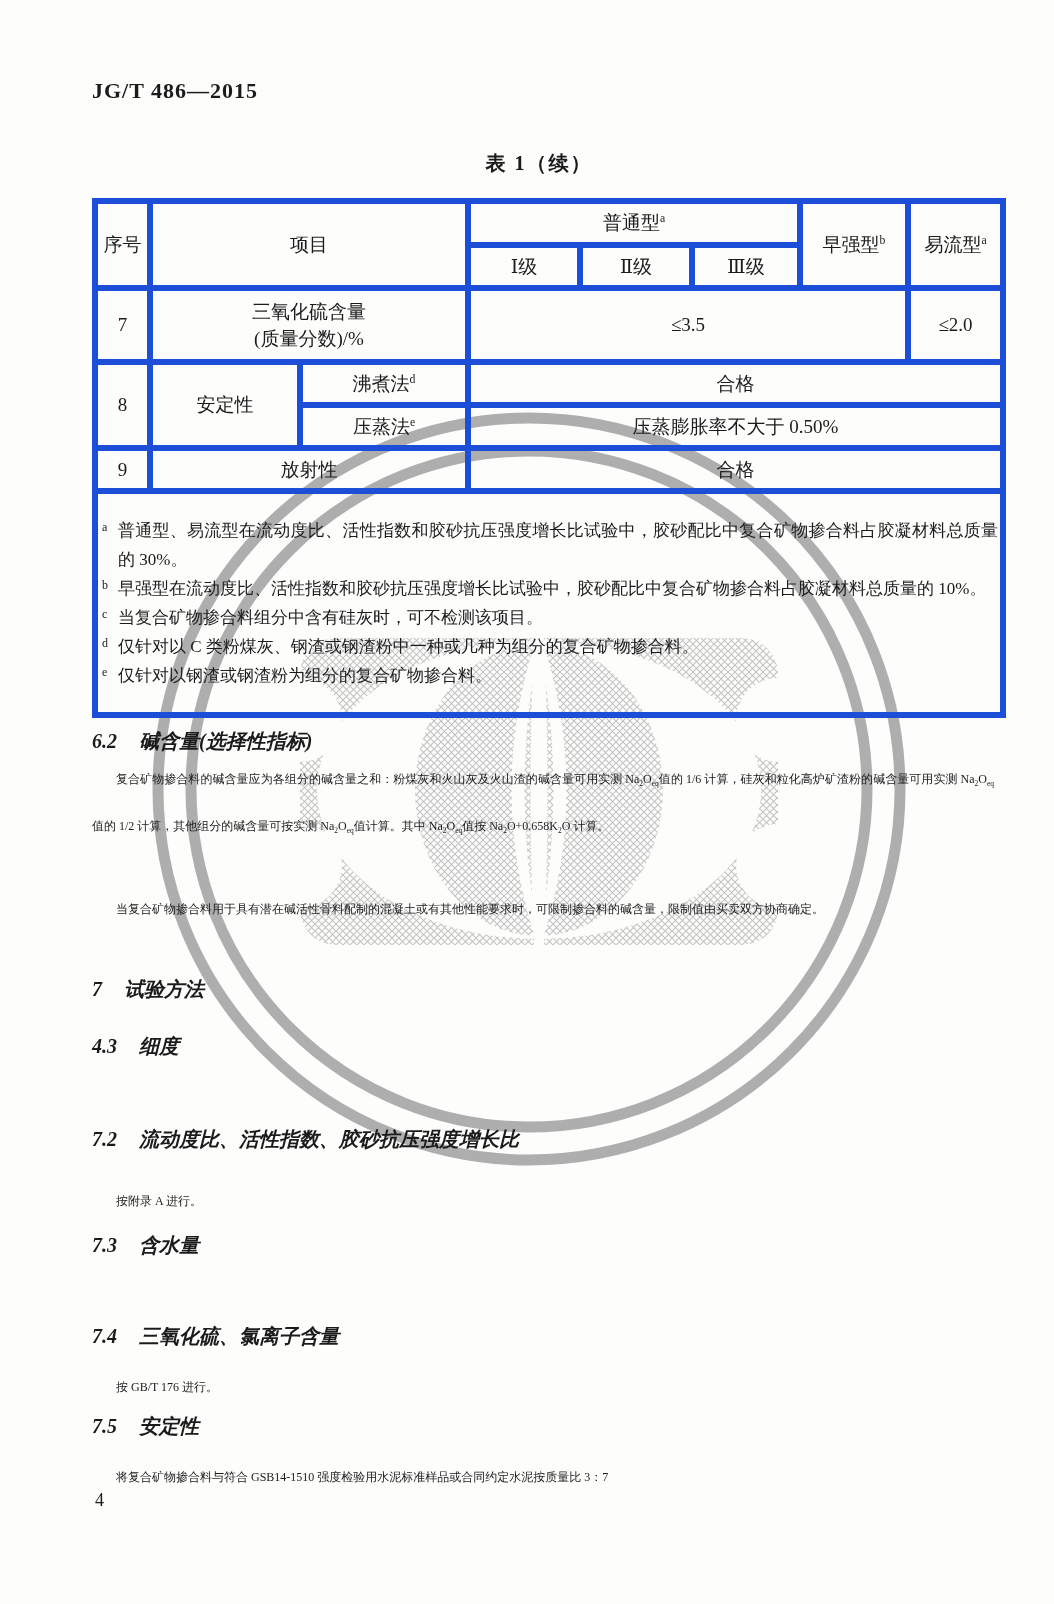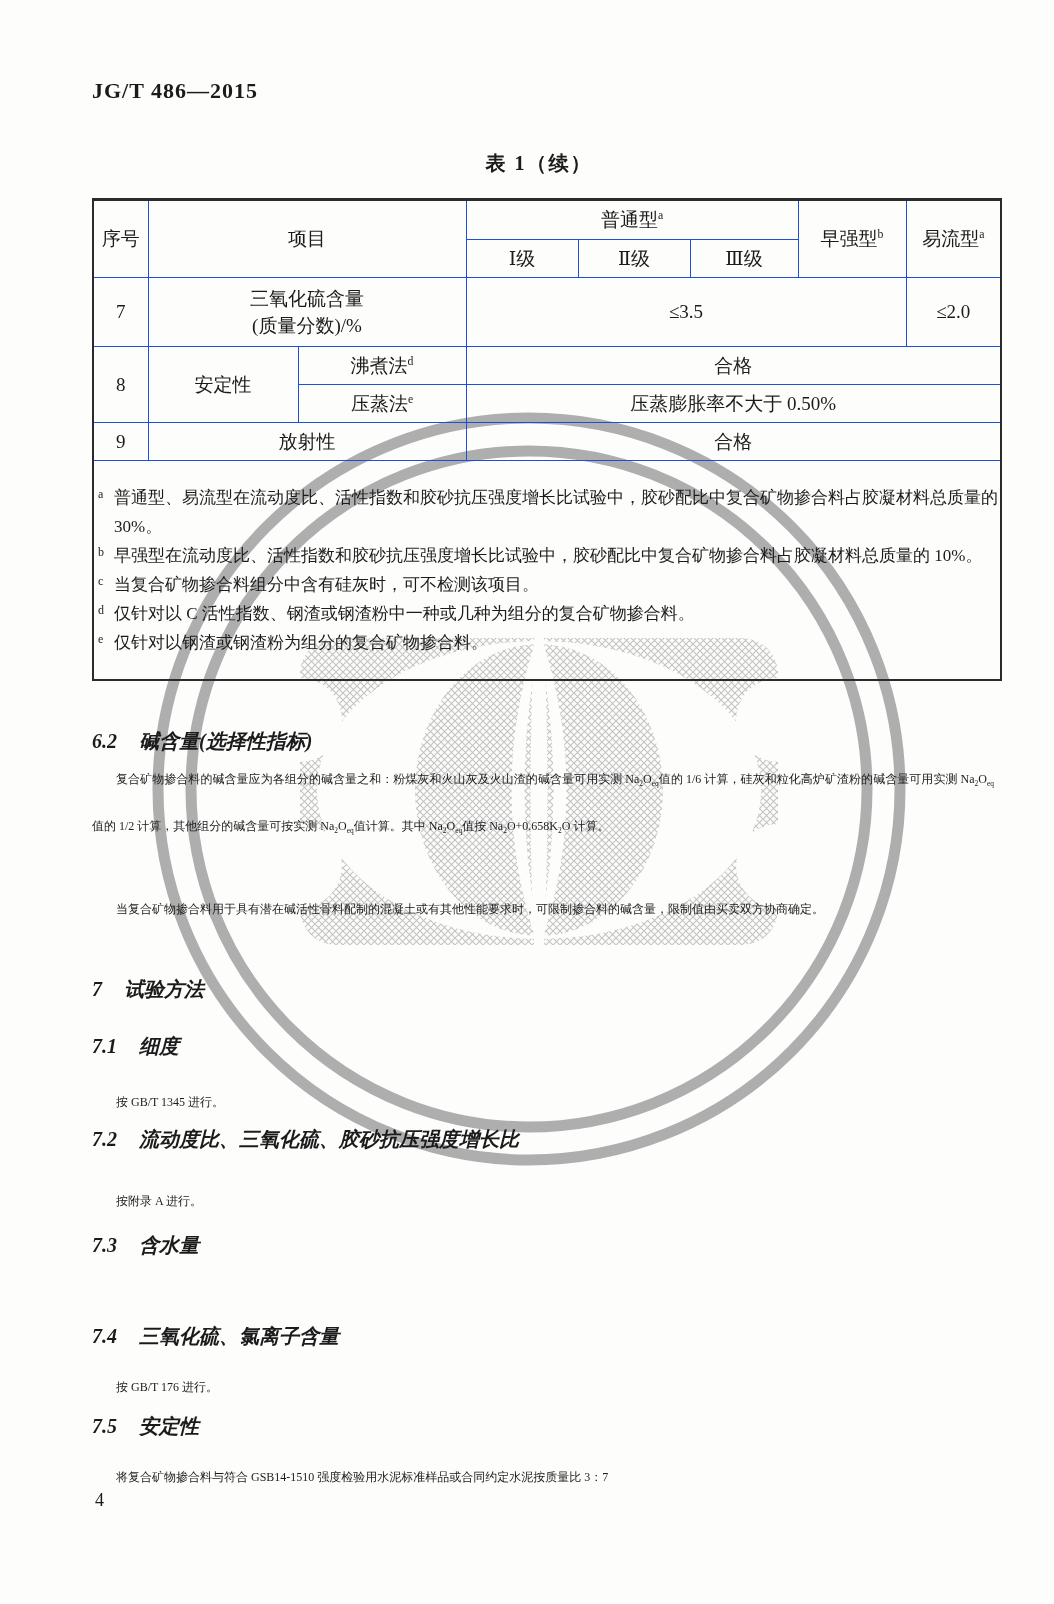--- a/index.html
+++ b/index.html
@@ -14,21 +14,21 @@
 
   .doc-code{position:absolute;left:92px;top:78px;font-size:22px;font-weight:bold;letter-spacing:1px;}
   .tbl-title{position:absolute;left:0;top:150px;width:1054px;text-align:center;font-size:20px;font-weight:600;letter-spacing:2px;padding-left:12px;}
 
   table.spec{
     position:absolute;left:92px;top:198px;width:908px;
     border-collapse:collapse;table-layout:fixed;
     font-size:19px;
   }
   table.spec{border:2px solid #2b2b2b;border-top-width:3px;}
-  table.spec td{border:1px solid #1d4ed8;text-align:center;vertical-align:middle;padding:0 2px;}
+  table.spec td{border:6px solid #1d4ed8;text-align:center;vertical-align:middle;padding:0 2px;}
   td.h38{height:38px;} td.h37{height:37px;} td.h68{height:68px;}
   td.fn-cell{height:218px;vertical-align:top;text-align:left;padding:13px 14px 0 22px;}
   .item2{line-height:27px;text-align:center;}
   sub,sup{font-size:0.62em;}
   sup{vertical-align:super;}
 
   .fn{position:relative;padding-left:18px;font-size:17px;line-height:29px;text-align:justify;}
   .fn .fn-m{position:absolute;left:2px;top:-3px;font-size:12px;}
 
   .heading{position:absolute;left:92px;font-size:20px;font-weight:bold;white-space:nowrap;font-style:italic;}
@@ -130,21 +130,21 @@
           <div class="fn">
             <span class="fn-m">b</span>
             <span>早强型在流动度比、活性指数和胶砂抗压强度增长比试验中，胶砂配比中复合矿物掺合料占胶凝材料总质量的 10%。</span>
           </div>
           <div class="fn">
             <span class="fn-m">c</span>
             <span>当复合矿物掺合料组分中含有硅灰时，可不检测该项目。</span>
           </div>
           <div class="fn">
             <span class="fn-m">d</span>
-            <span>仅针对以 C 活性指数、钢渣或钢渣粉中一种或几种为组分的复合矿物掺合料。</span>
+            <span>仅针对以 C 类粉煤灰、钢渣或钢渣粉中一种或几种为组分的复合矿物掺合料。</span>
           </div>
           <div class="fn">
             <span class="fn-m">e</span>
             <span>仅针对以钢渣或钢渣粉为组分的复合矿物掺合料。</span>
           </div>
         </td>
       </tr>
     </tbody>
   </table>
 
@@ -152,26 +152,25 @@
     <span class="h-num">6.2</span><span class="h-title">碱含量(选择性指标)</span>
   </div>
   <div class="body-para" style="top:758px"><span>复合矿物掺合料的碱含量应为各组分的碱含量之和：粉煤灰和火山灰及火山渣的碱含量可用实测 Na</span><sub>2</sub><span>O</span><sub>eq</sub><span>值的 1/6 计算，硅灰和粒化高炉矿渣粉的碱含量可用实测 Na</span><sub>2</sub><span>O</span><sub>eq</sub><span>值的 1/2 计算，其他组分的碱含量可按实测 Na</span><sub>2</sub><span>O</span><sub>eq</sub><span>值计算。其中 Na</span><sub>2</sub><span>O</span><sub>eq</sub><span>值按 Na</span><sub>2</sub><span>O+0.658K</span><sub>2</sub><span>O 计算。</span></div>
   <div class="body-para" style="top:888px">当复合矿物掺合料用于具有潜在碱活性骨料配制的混凝土或有其他性能要求时，可限制掺合料的碱含量，限制值由买卖双方协商确定。</div>
 
   <div class="heading" style="top:976px">
     <span class="h-num">7</span><span class="h-title">试验方法</span>
   </div>
 
   <div class="heading" style="top:1033px">
-    <span class="h-num">7.1</span><span class="h-title">细度</span>
+    <span class="h-num">4.3</span><span class="h-title">细度</span>
   </div>
-  <div class="body-para body-short" style="top:1081px">按 GB/T 1345 进行。</div>
 
   <div class="heading" style="top:1126px">
-    <span class="h-num">7.2</span><span class="h-title">流动度比、三氧化硫、胶砂抗压强度增长比</span>
+    <span class="h-num">7.2</span><span class="h-title">流动度比、活性指数、胶砂抗压强度增长比</span>
   </div>
   <div class="body-para body-short" style="top:1180px">按附录 A 进行。</div>
 
   <div class="heading" style="top:1232px">
     <span class="h-num">7.3</span><span class="h-title">含水量</span>
   </div>
 
   <div class="heading" style="top:1323px">
     <span class="h-num">7.4</span><span class="h-title">三氧化硫、氯离子含量</span>
   </div>

